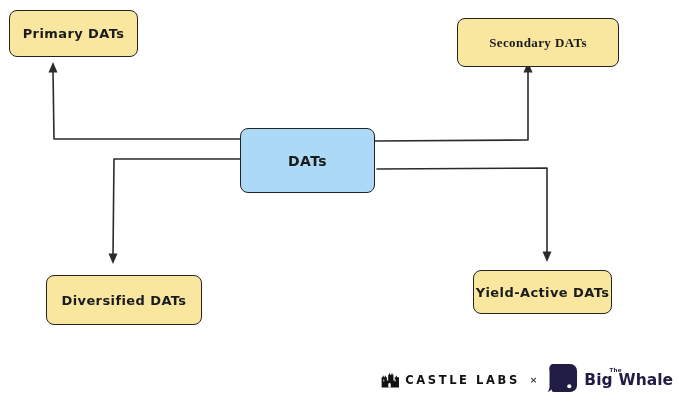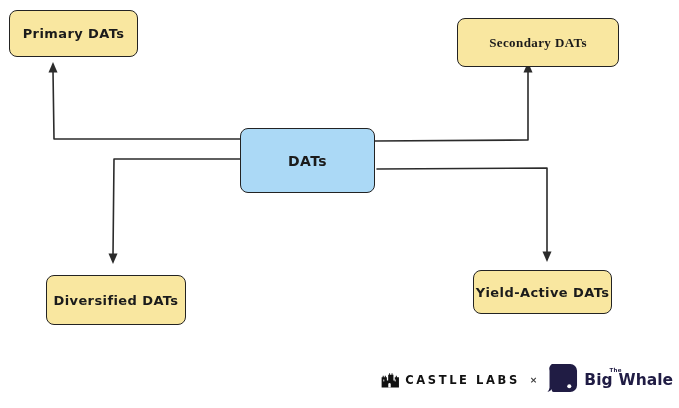--- a/index.html
+++ b/index.html
@@ -20,21 +20,21 @@
     border-radius:8px;
     display:flex;align-items:center;justify-content:center;
     font-size:13px;font-weight:600;color:#1b1b1b;
     letter-spacing:.4px;
   }
   .node.yellow{background:var(--node-fill);}
   .node.blue{background:var(--center-fill);}
   #node-primary     {left:9px;   top:10px;  width:129px; height:47px;}
   #node-secondary   {left:457px; top:18px;   width:162px; height:49px;font-family:Liberation Serif, serif;}
   #node-center      {left:240px; top:128px; width:135px; height:65px; font-size:14px;}
-  #node-diversified {left:46px;  top:275px; width:140px; height:50px;}
+  #node-diversified {left:46px;  top:275px; width:156px; height:50px;}
   #node-yield       {left:473px; top:270px; width:139px; height:44px;}
 
   
   svg.arrows{position:absolute;left:0;top:0;width:679px;height:408px;pointer-events:none;}
   svg.arrows path{fill:none;stroke:var(--stroke);stroke-width:1.6;stroke-linejoin:round;stroke-linecap:round;}
   svg.arrows polygon{fill:var(--stroke);}
 
   
   .footer{
     position:absolute;right:6px;bottom:12px;

